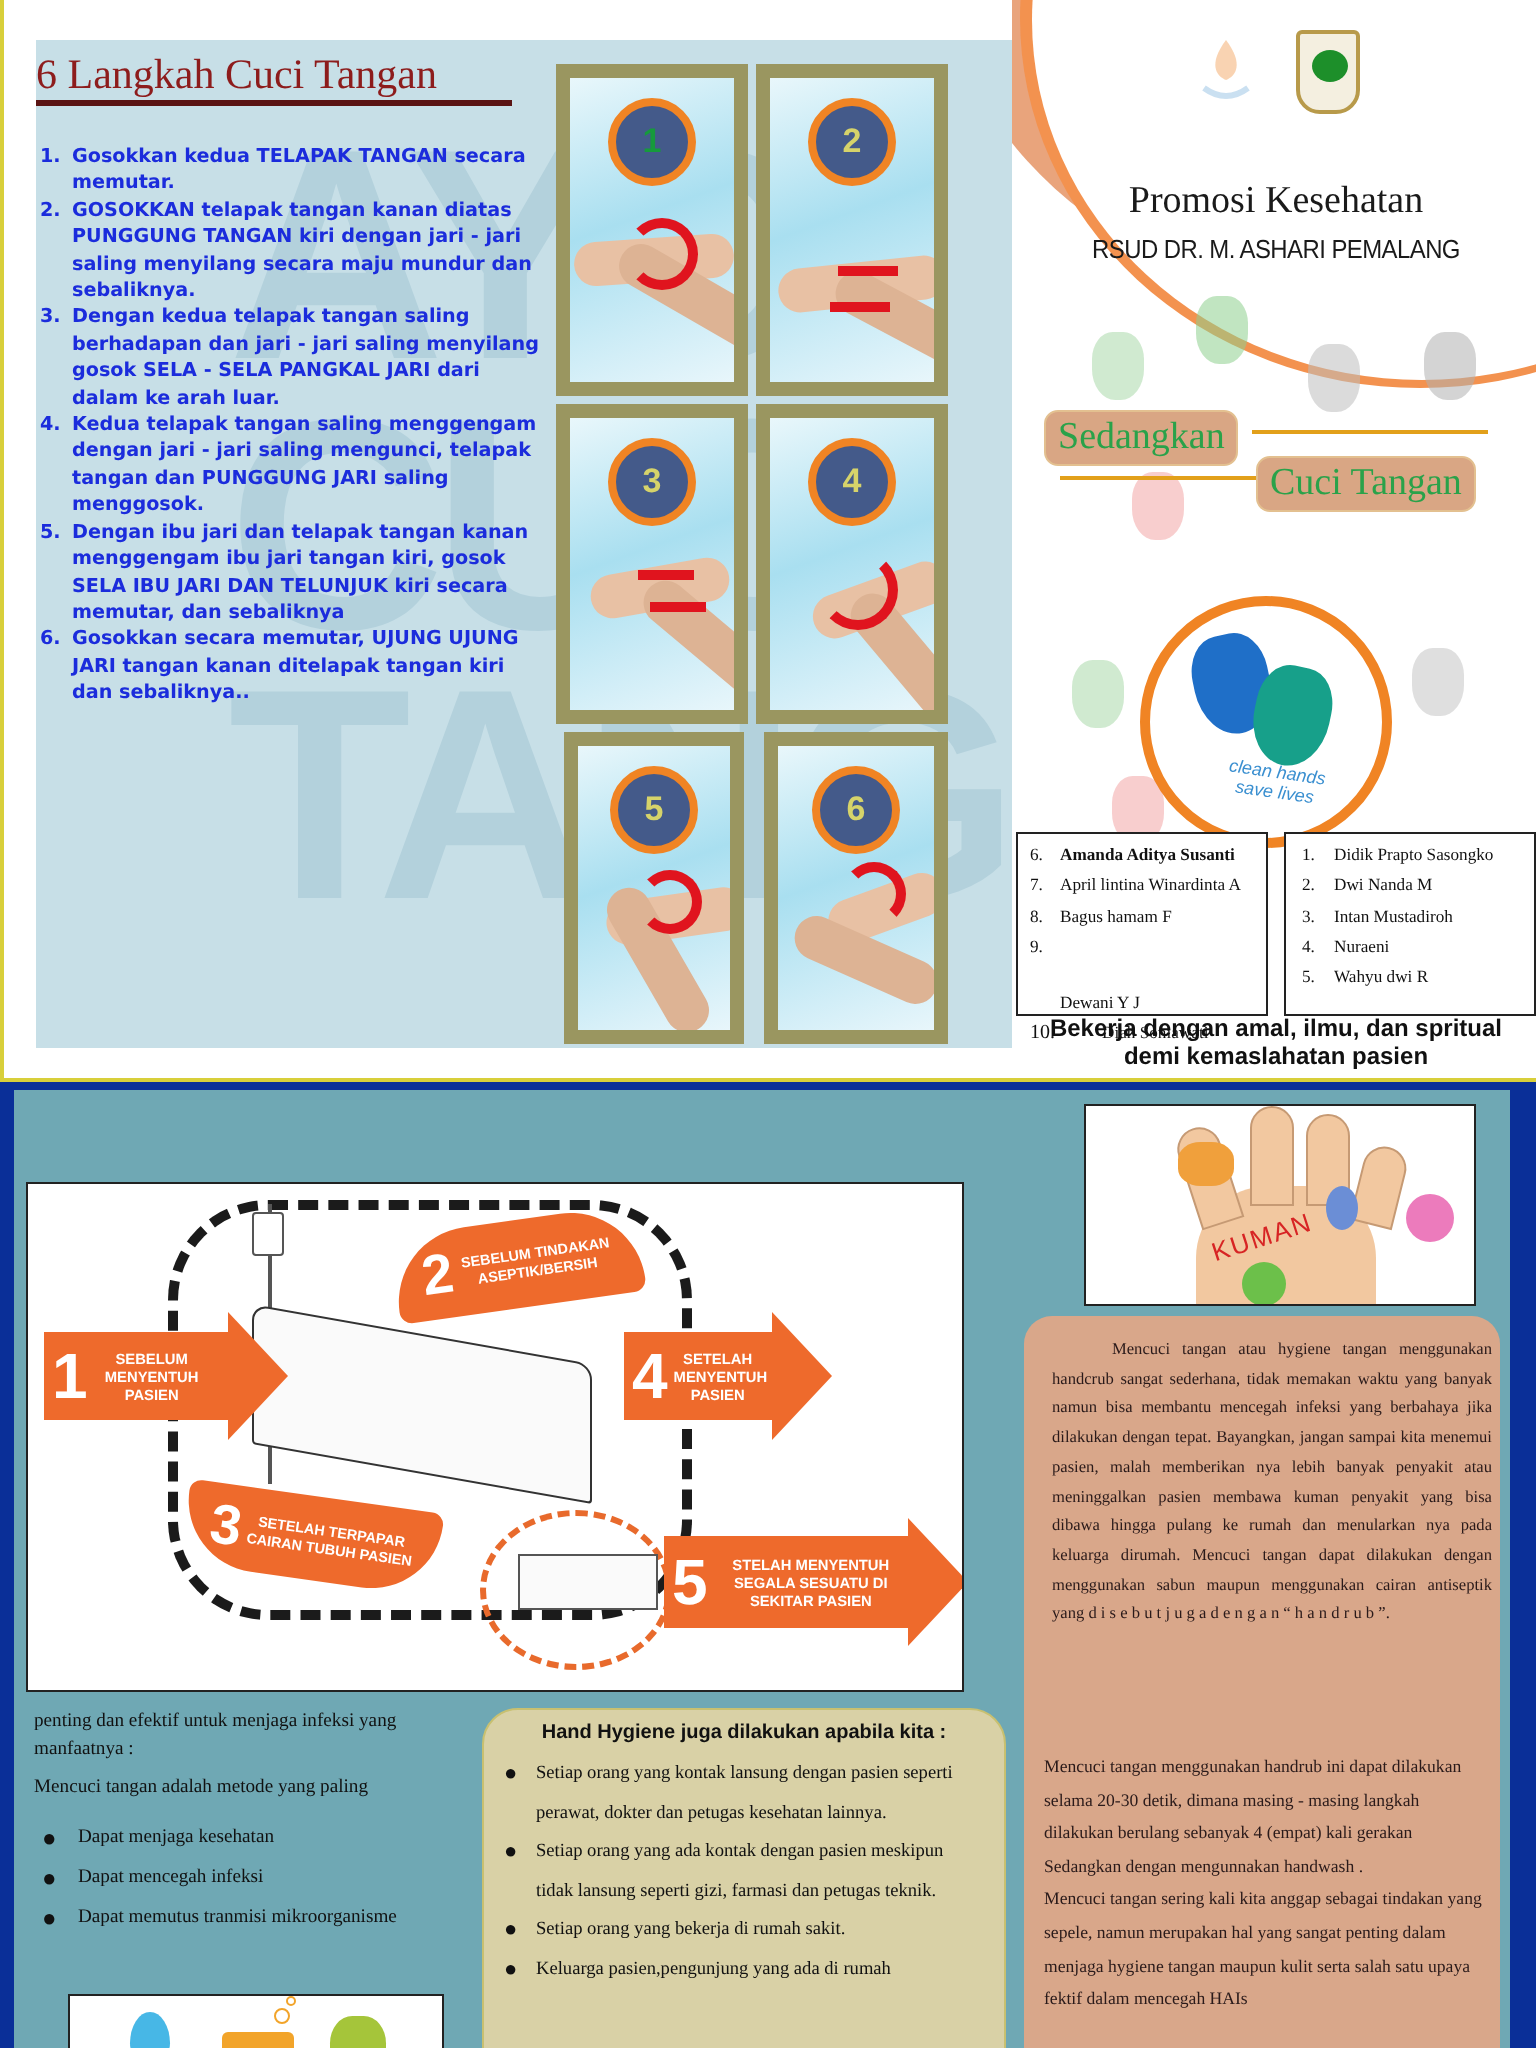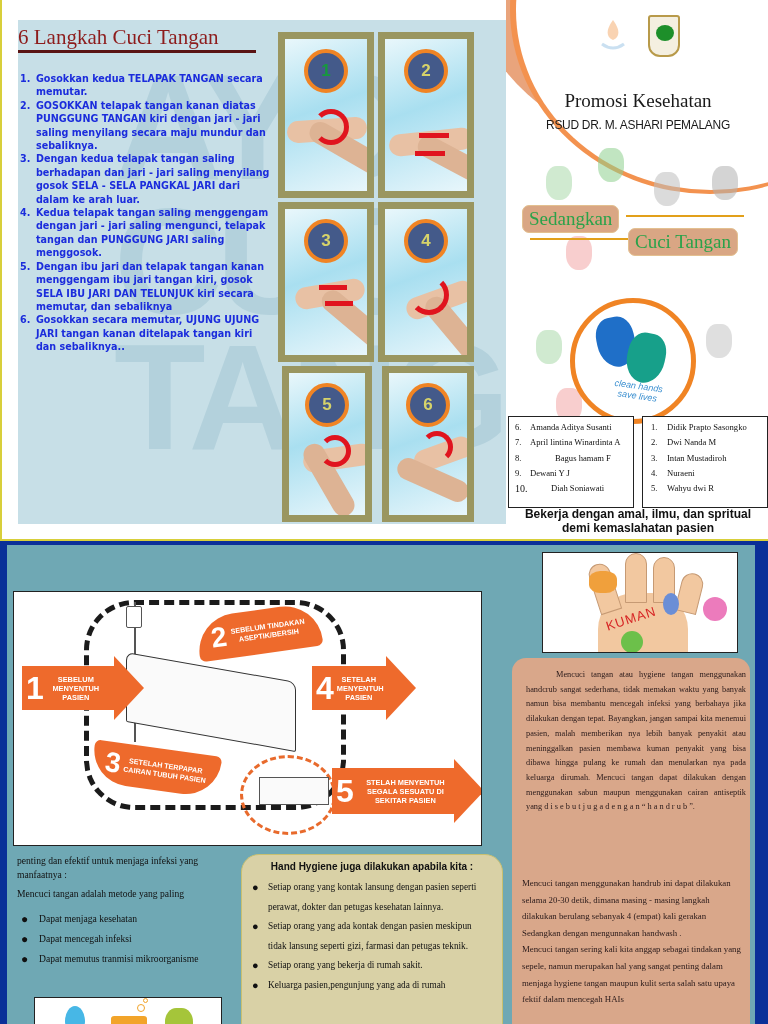--- a/index.html
+++ b/index.html
@@ -226,33 +226,33 @@
       <div class="hand-blue"></div>
       <div class="hand-teal"></div>
       <div class="clean-text">
         <span>clean hands</span><br><span>save lives</span>
       </div>
     </div>
 
     <div class="name-box" style="left:2px; width:126px;">
       <div class="name-row">
           <span class="name-num">6.</span>
-          <span style="padding-left:3px;">Amanda Aditya Susanti</span>
+          <span style="padding-left:3px;font-weight:bold;">Amanda Aditya Susanti</span>
         </div>
       <div class="name-row">
           <span class="name-num">7.</span>
           <span style="padding-left:3px;">April lintina Winardinta A</span>
         </div>
       <div class="name-row">
           <span class="name-num">8.</span>
-          <span style="padding-left:3px;margin-left:25px;">Bagus hamam F</span>
+          <span style="padding-left:3px;">Bagus hamam F</span>
         </div>
       <div class="name-row">
           <span class="name-num">9.</span>
-          <span style="padding-left:3px;">Dewani Y J</span>
+          <span style="padding-left:3px;margin-top:28px;">Dewani Y J</span>
         </div>
       <div class="name-row">
           <span class="name-num wide">10.</span>
           <span style="padding-left:8px;">Diah Soniawati</span>
         </div>
     </div>
     <div class="name-box" style="left:136px; width:126px; padding-left:8px;">
       <div class="name-row">
           <span class="name-num">1.</span>
           <span style="padding-left:4px;">Didik Prapto Sasongko</span>

